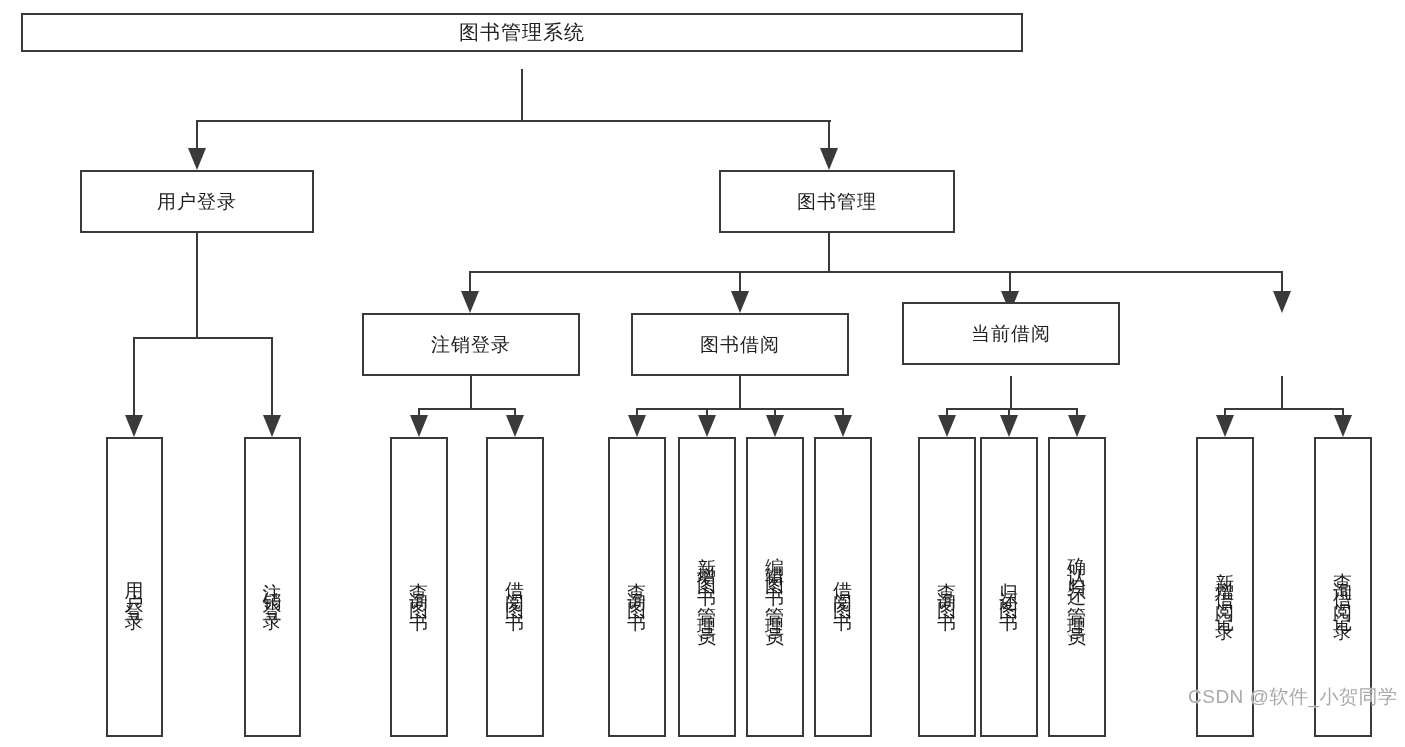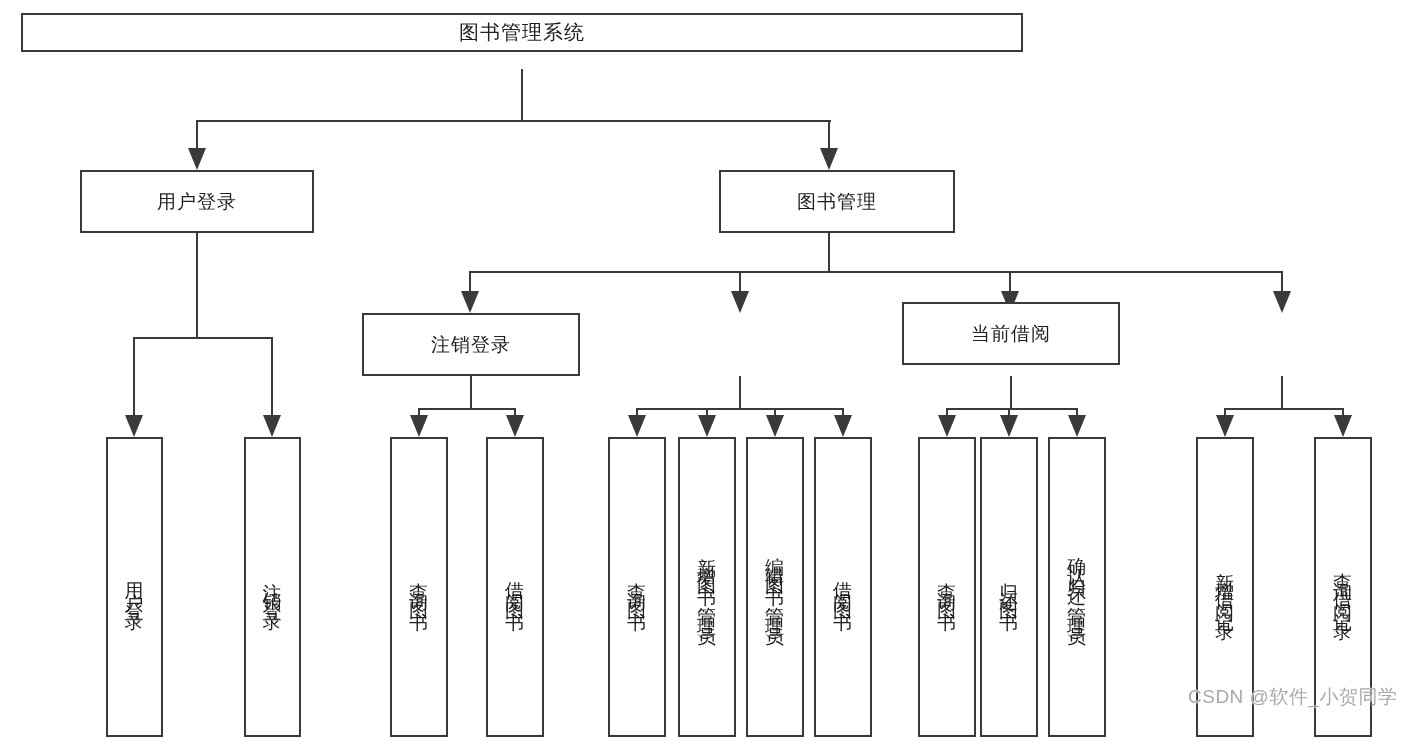--- a/index.html
+++ b/index.html
@@ -65,20 +65,21 @@
   <div class="vline" style="left:469px;top:271px;height:22px;"></div>
   <div class="arrow" style="left:461px;top:291px;"></div>
   <div class="vline" style="left:739px;top:271px;height:22px;"></div>
   <div class="arrow" style="left:731px;top:291px;"></div>
   <div class="vline" style="left:1009px;top:271px;height:22px;"></div>
   <div class="arrow" style="left:1001px;top:291px;"></div>
   <div class="vline" style="left:1281px;top:271px;height:22px;"></div>
   <div class="arrow" style="left:1273px;top:291px;"></div>
 
   <div class="box" style="left:362px;top:313px;width:218px;height:63px;">注销登录</div>
+  <div class="box" style="left:631px;top:313px;width:218px;height:63px;">图书借阅</div>
   <div class="box" style="left:902px;top:302px;width:218px;height:63px;">当前借阅</div>
 
   <div class="vline" style="left:470px;top:376px;height:34px;"></div>
   <div class="hline" style="left:418px;top:408px;width:98px;"></div>
   <div class="vline" style="left:418px;top:408px;height:9px;"></div>
   <div class="arrow" style="left:410px;top:415px;"></div>
   <div class="vline" style="left:514px;top:408px;height:9px;"></div>
   <div class="arrow" style="left:506px;top:415px;"></div>
   <div class="box vbox" style="left:390px;top:437px;width:58px;height:300px;">查询图书</div>
   <div class="box vbox" style="left:486px;top:437px;width:58px;height:300px;">借阅图书</div>

